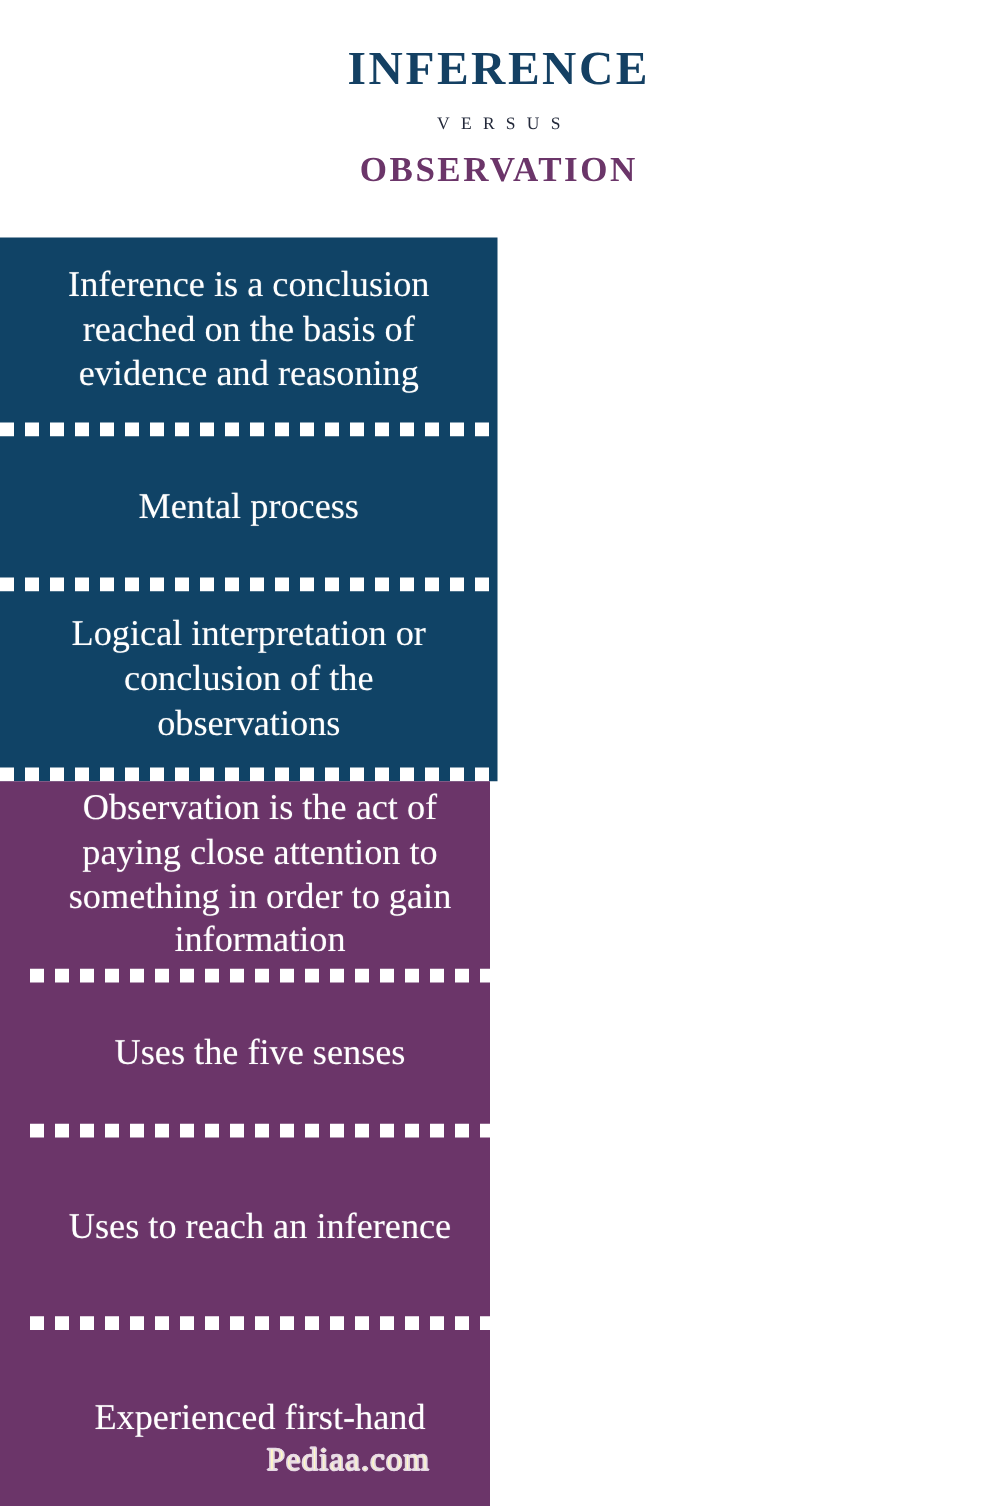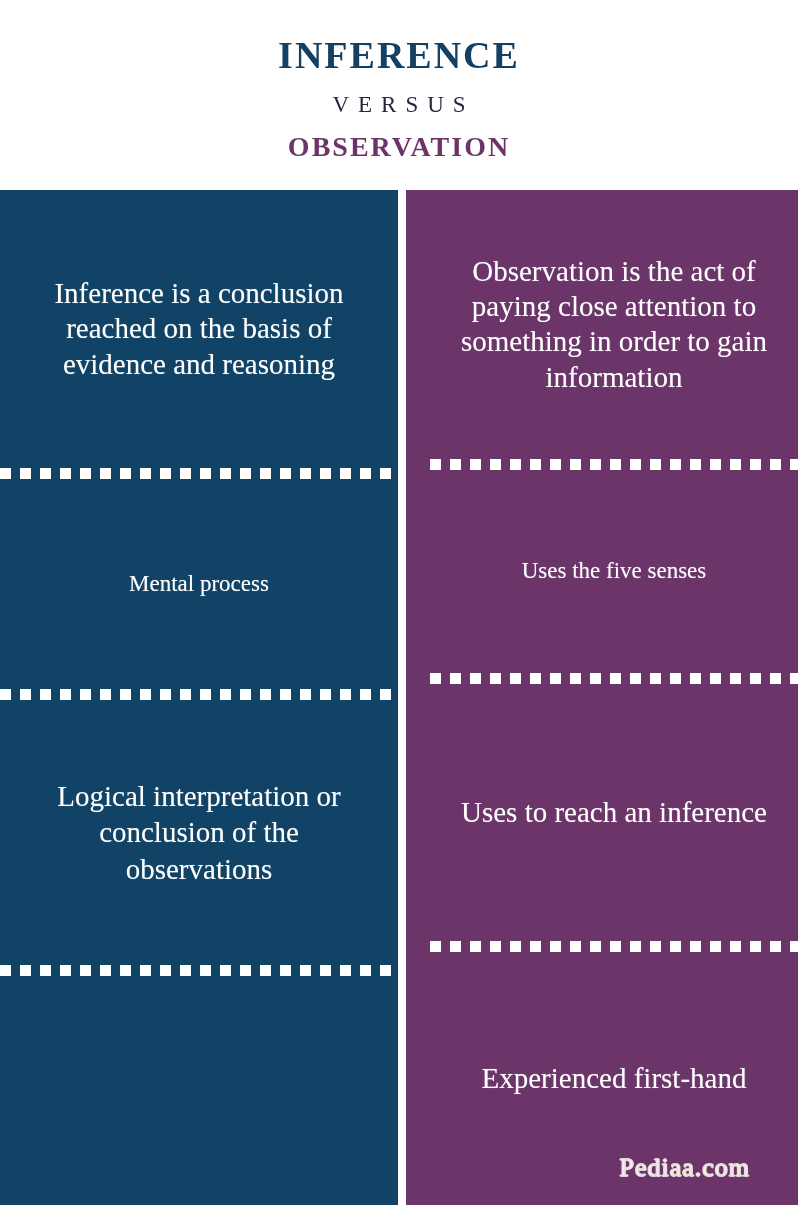--- a/index.html
+++ b/index.html
@@ -40,21 +40,21 @@
   .title-main {
     font-size: 38px;
     font-weight: bold;
     letter-spacing: 2px;
     line-height: 1.05;
     color: #144063;
     text-align: center;
     font-family: "Liberation Serif", "DejaVu Serif", serif;
   }
   .title-versus {
-    font-size: 23px;
+    font-size: 14px;
     font-weight: normal;
     letter-spacing: 9px;
     color: #23293a;
     text-align: center;
     margin-top: 16px;
     margin-left: 9px;
     font-family: "Liberation Serif", "DejaVu Serif", serif;
   }
   .title-sub {
     font-size: 28px;
@@ -68,21 +68,21 @@
   }
 
   
   .columns {
     position: absolute;
     left: 0;
     top: 190px;
     width: 798px;
     height: 1015px;
     display: flex;
-    flex-direction: row;
+    flex-direction: column;
   }
   .column {
     position: relative;
     box-sizing: border-box;
     overflow: hidden;
   }
   .column-left {
     width: 398px;
     background: #104366;
   }
@@ -119,21 +119,21 @@
 
   .cell-text {
     color: #ffffff;
     font-size: 29px;
     line-height: 1.23;
     font-family: "Liberation Serif", "DejaVu Serif", serif;
     letter-spacing: 0px;
     text-shadow: 0 0 1px rgba(255,255,255,0.35);
   }
   .cell-r1 .cell-text { font-size: 29px; line-height: 1.22; }
-  .cell-r2 .cell-text { font-size: 23px; line-height: 1.25; }
+  .cell-r2 .cell-text { font-size: 29px; line-height: 1.25; }
   .cell-r3 .cell-text { font-size: 29px; line-height: 1.25; }
   .cell-r4 .cell-text { font-size: 29px; line-height: 1.45; }
 
   
   .divider {
     height: 11px;
     width: 100%;
     flex: 0 0 11px;
     background-image: repeating-linear-gradient(
       to right,

